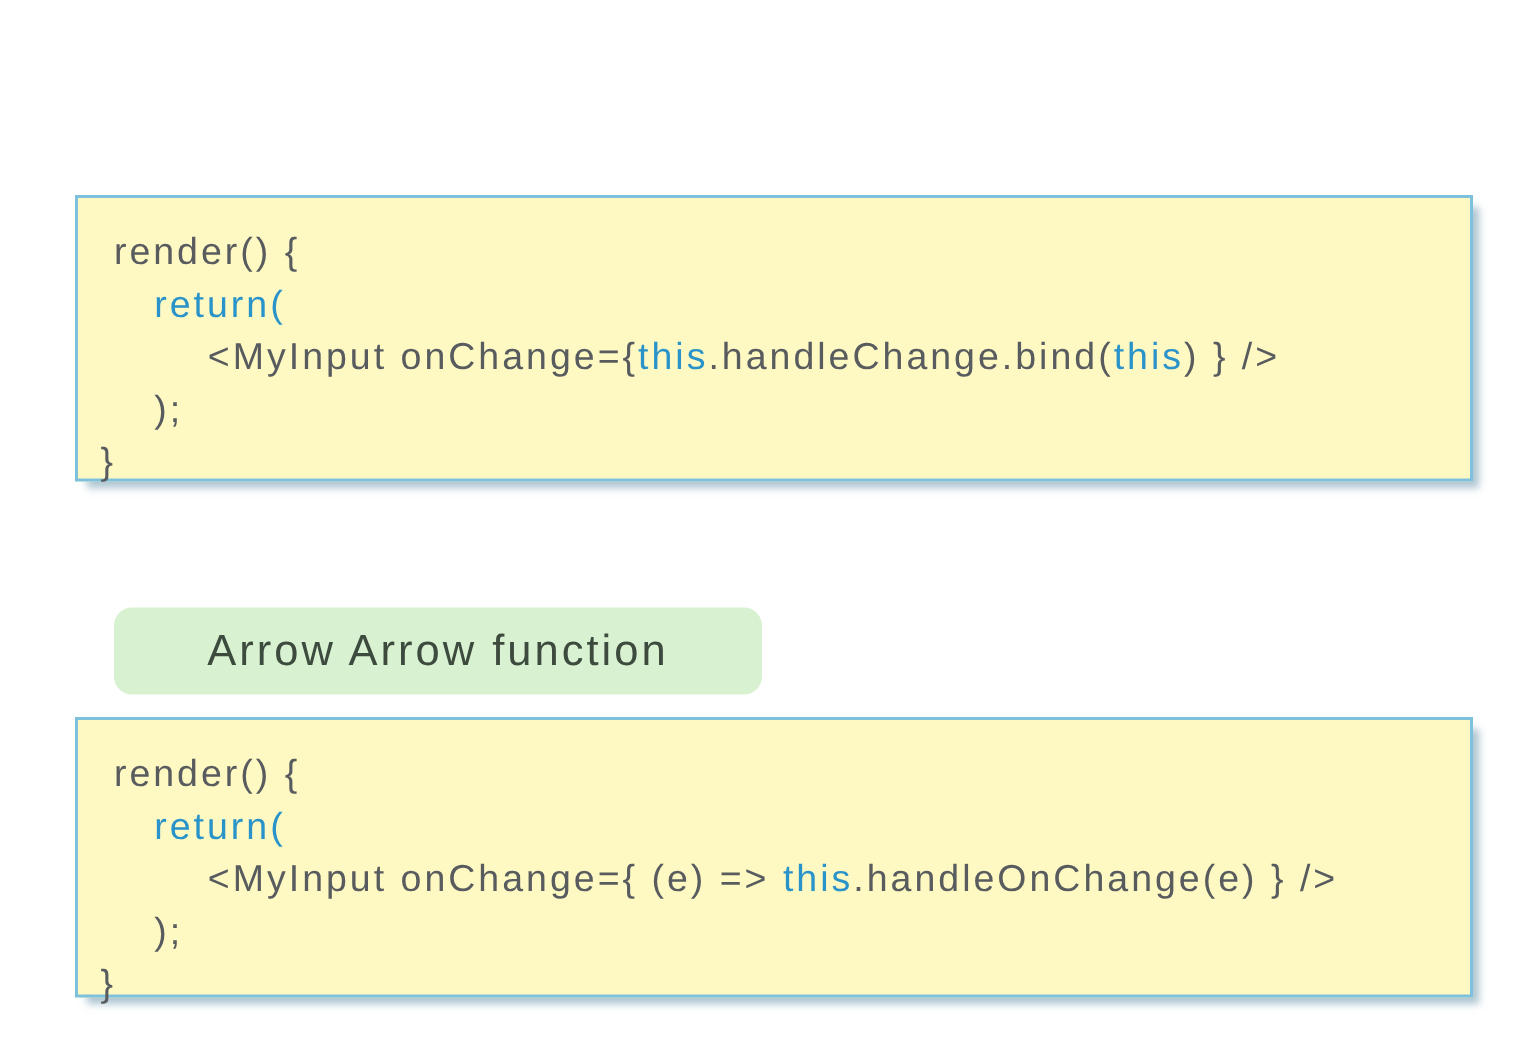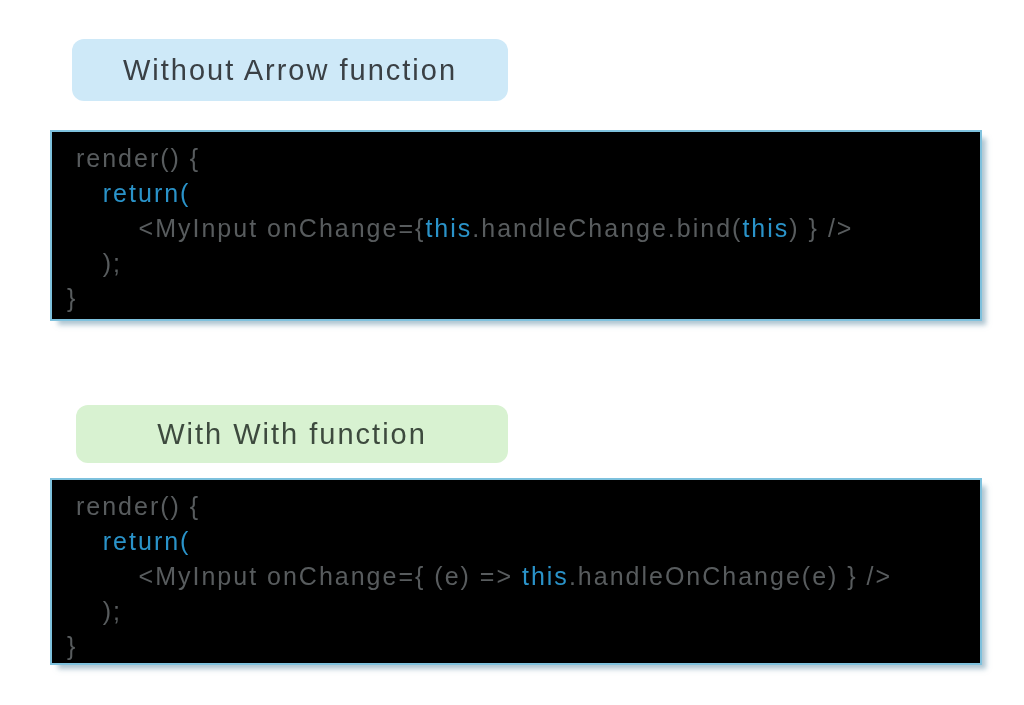--- a/index.html
+++ b/index.html
@@ -34,24 +34,24 @@
     left: 76px; top: 405px;
     width: 432px; height: 58px;
     background: var(--badge-green, #d8f2d1);
     color: #3d4a3e;
   }
 
   .codebox {
     position: absolute;
     left: 50px;
     width: 932px;
-    background: #000000;
+    background: #fef9c3;
     border: 2px solid var(--box-border, #7ec1dd);
     box-shadow: 6px 6px 5px -2px rgba(108, 150, 172, 0.55);
-    padding: 9px 10px 0 15px;
+    padding: 19px 10px 0 15px;
   }
   .codebox-1 { top: 130px; height: 191px; }
   .codebox-2 { top: 478px; height: 187px; }
 
   .code-line {
     white-space: pre;
     font-size: 25px;
     line-height: 35px;
     letter-spacing: 2px;
     color: var(--code-text, #585c5e);
@@ -67,35 +67,32 @@
     font-size: 30px;
     letter-spacing: 0.5px;
     color: var(--watermark, #ee12ee);
   }
 </style>
 </head>
 <body>
 
 <div class="canvas">
 
-  <div class="badge badge-blue">
-    <span>Without Arrow function</span>
-  </div>
 
   <div class="codebox codebox-1">
       <div class="code-line"><span> render() {</span></div>
       <div class="code-line"><span>    </span><span class="kw">return(</span></div>
       <div class="code-line"><span>        &lt;MyInput onChange={</span><span class="kw">this</span><span>.handleChange.bind(</span><span class="kw">this</span><span>) } /&gt;</span></div>
       <div class="code-line"><span>    );</span></div>
       <div class="code-line"><span>}</span></div>
     </div>
 
 
   <div class="badge badge-green">
-    <span>With With function</span>
+    <span>Arrow Arrow function</span>
   </div>
 
   <div class="codebox codebox-2">
       <div class="code-line"><span> render() {</span></div>
       <div class="code-line"><span>    </span><span class="kw">return(</span></div>
       <div class="code-line"><span>        &lt;MyInput onChange={ (e) =&gt; </span><span class="kw">this</span><span>.handleOnChange(e) } /&gt;</span></div>
       <div class="code-line"><span>    );</span></div>
       <div class="code-line"><span>}</span></div>
     </div>
 

